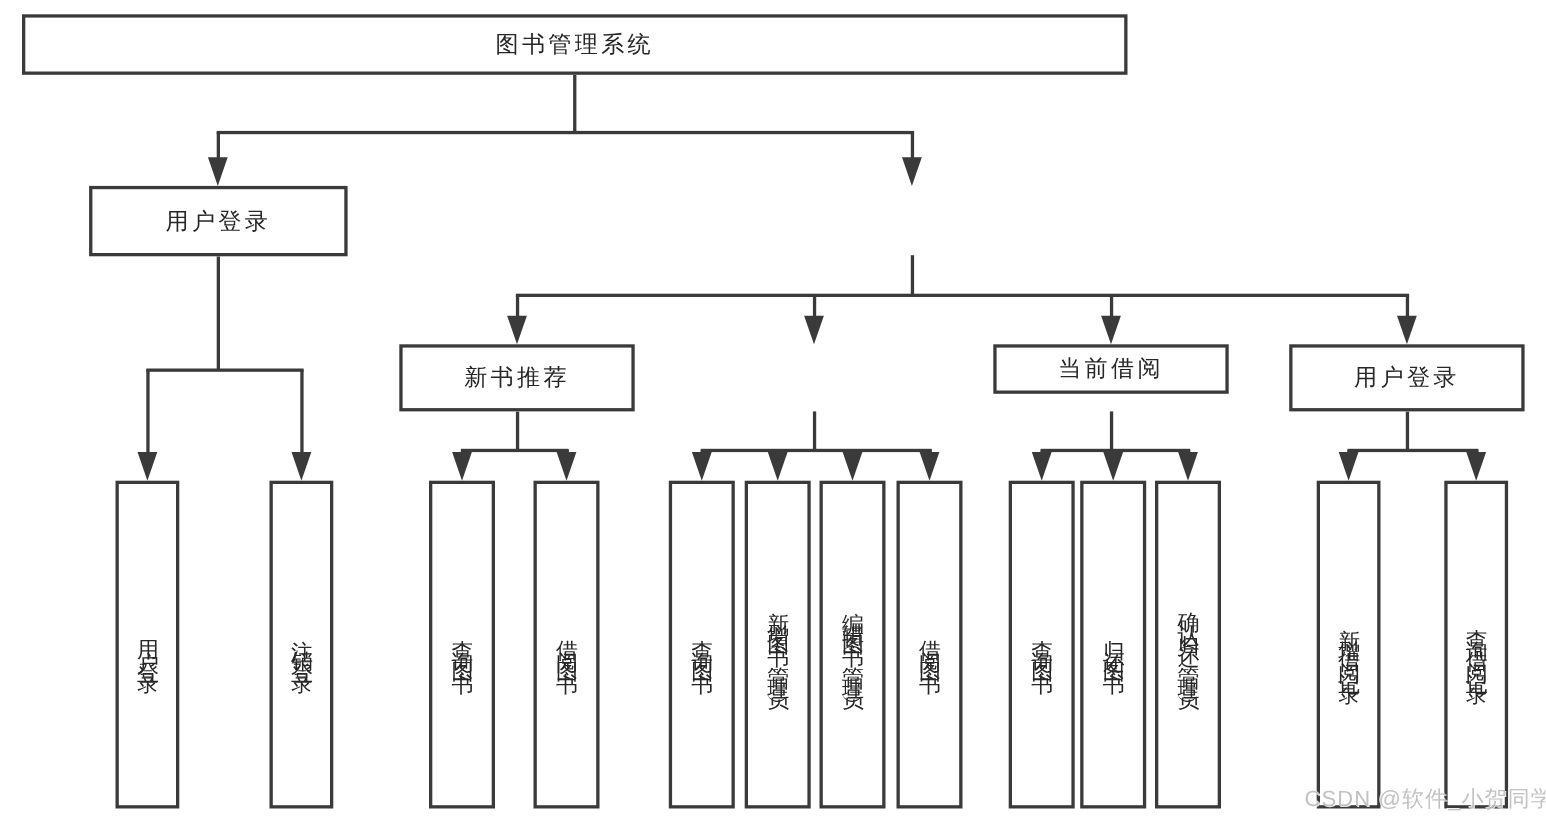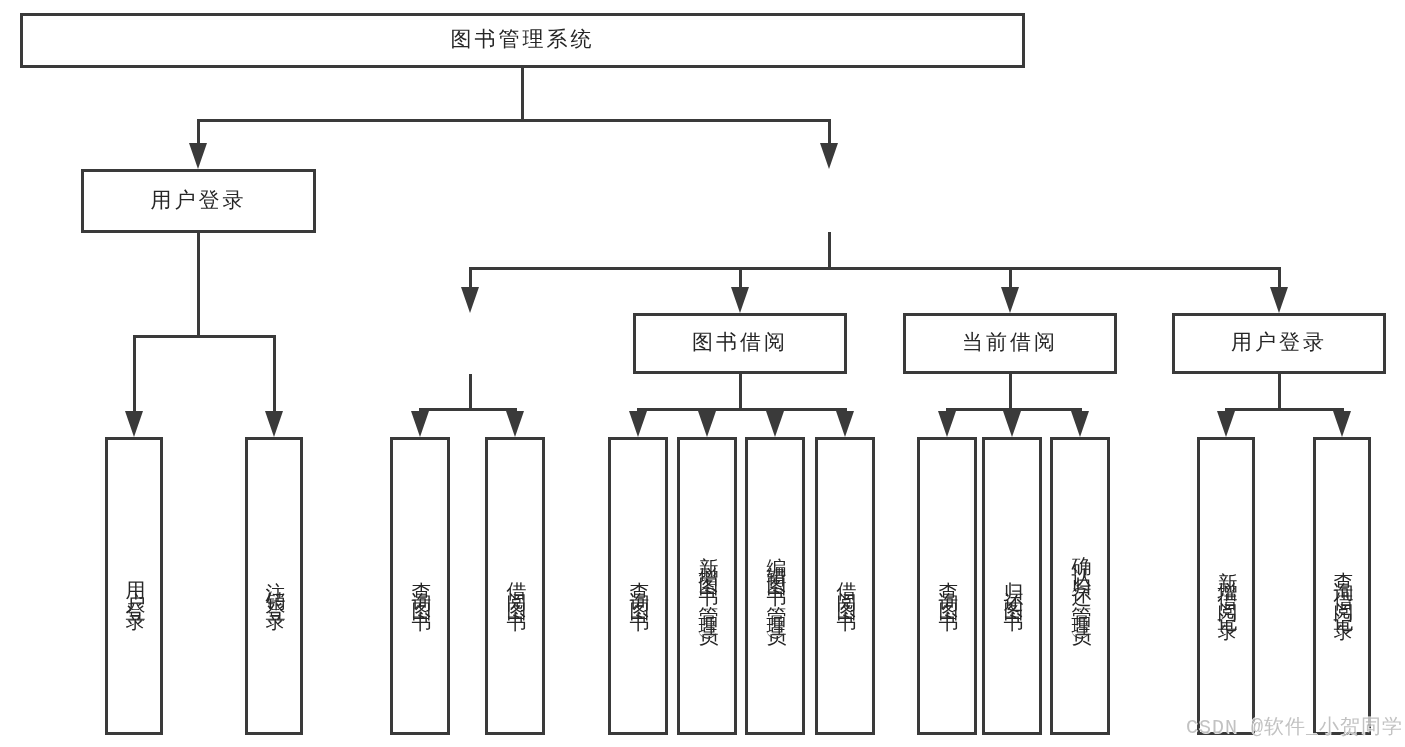--- a/index.html
+++ b/index.html
@@ -4,21 +4,21 @@
 <style>
   :root{
     --line:#3a3a3a;
     --text:#262626;
   }
   html,body{margin:0;padding:0;background:#fff;}
   .canvas{
     position:relative;
     width:1405px;height:747px;
     background:#fff;
-    font-family:Liberation Mono, monospace;
+    font-family:Liberation Sans, sans-serif;
     color:var(--text);
     overflow:hidden;
   }
   
   .vline{position:absolute;width:3px;background:var(--line);}
   .hline{position:absolute;height:3px;background:var(--line);}
   .varrow{position:absolute;width:18px;}
   .varrow::before{
     content:"";position:absolute;left:7.5px;top:0;width:3px;
     height:calc(100% - 24px);background:var(--line);
@@ -87,22 +87,22 @@
 
   <div class="vline" style="left:1277.5px;top:374px;height:35px"></div>
   <div class="hline" style="left:1224.5px;top:407.5px;width:119px"></div>
   <div class="varrow" style="left:1217px;top:409px;height:28px"></div>
   <div class="varrow" style="left:1333px;top:409px;height:28px"></div>
 
   <div class="box" style="left:20px;top:13px;width:1005px;height:55px">图书管理系统</div>
 
   <div class="box" style="left:81px;top:169px;width:235px;height:64px">用户登录</div>
 
-  <div class="box" style="left:633px;top:313px;width:214px;height:61px">图书借阅</div>
-  <div class="box" style="left:903px;top:313px;width:214px;height:61px">当前借阅</div>
+  <div class="box" style="left:363px;top:313px;width:214px;height:61px">新书推荐</div>
+  <div class="box" style="left:903px;top:313px;width:214px;height:45px">当前借阅</div>
   <div class="box" style="left:1172px;top:313px;width:214px;height:61px">用户登录</div>
 
   <div class="box leaf" style="left:105px;top:437px;width:58px;height:298px">用户登录</div>
   <div class="box leaf" style="left:245px;top:437px;width:58px;height:298px">注销登录</div>
 
   <div class="box leaf" style="left:390px;top:437px;width:60px;height:298px">查询图书</div>
   <div class="box leaf" style="left:485px;top:437px;width:60px;height:298px">借阅图书</div>
 
   <div class="box leaf" style="left:608px;top:437px;width:60px;height:298px">查询图书</div>
   <div class="box leaf" style="left:677px;top:437px;width:60px;height:298px">新增图书（管理员）</div>

